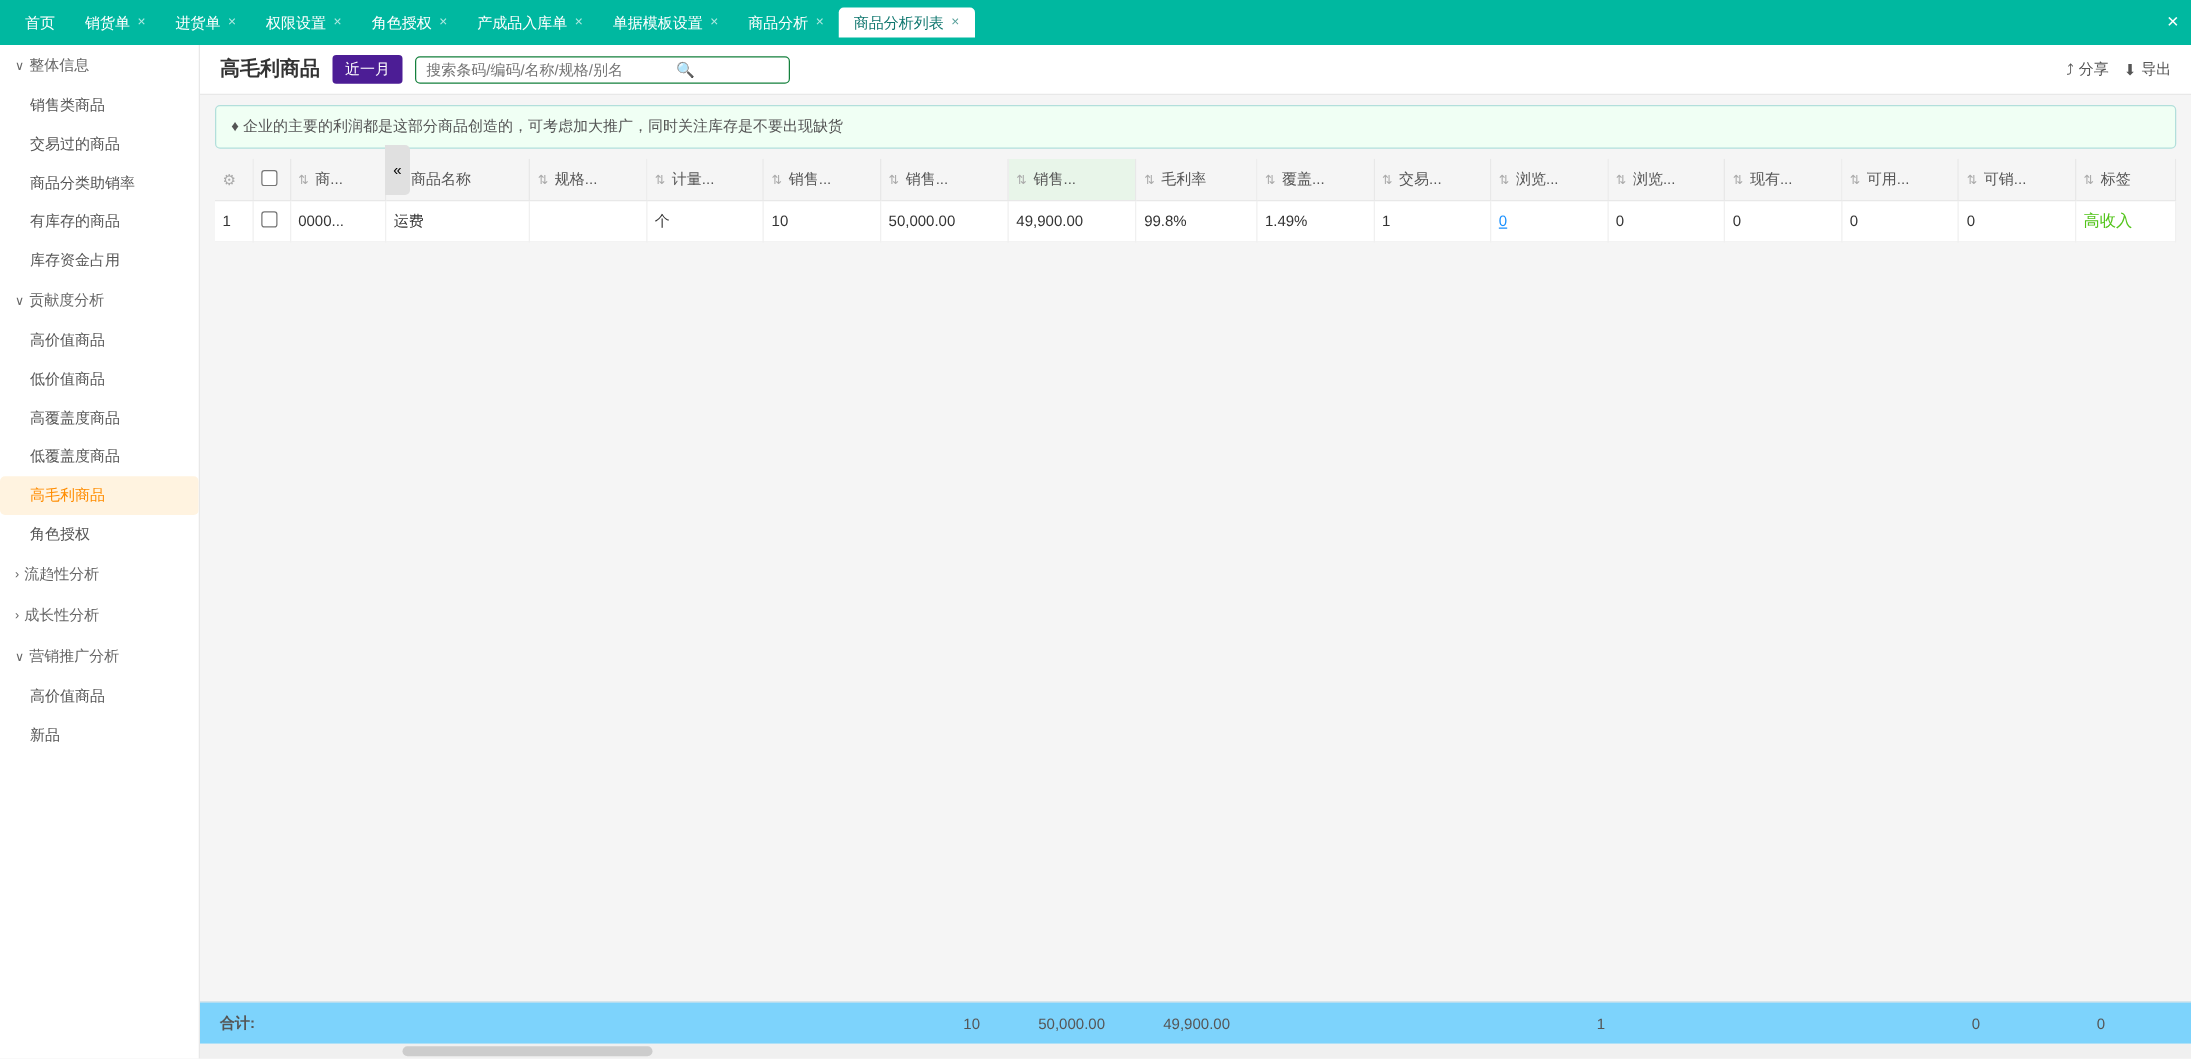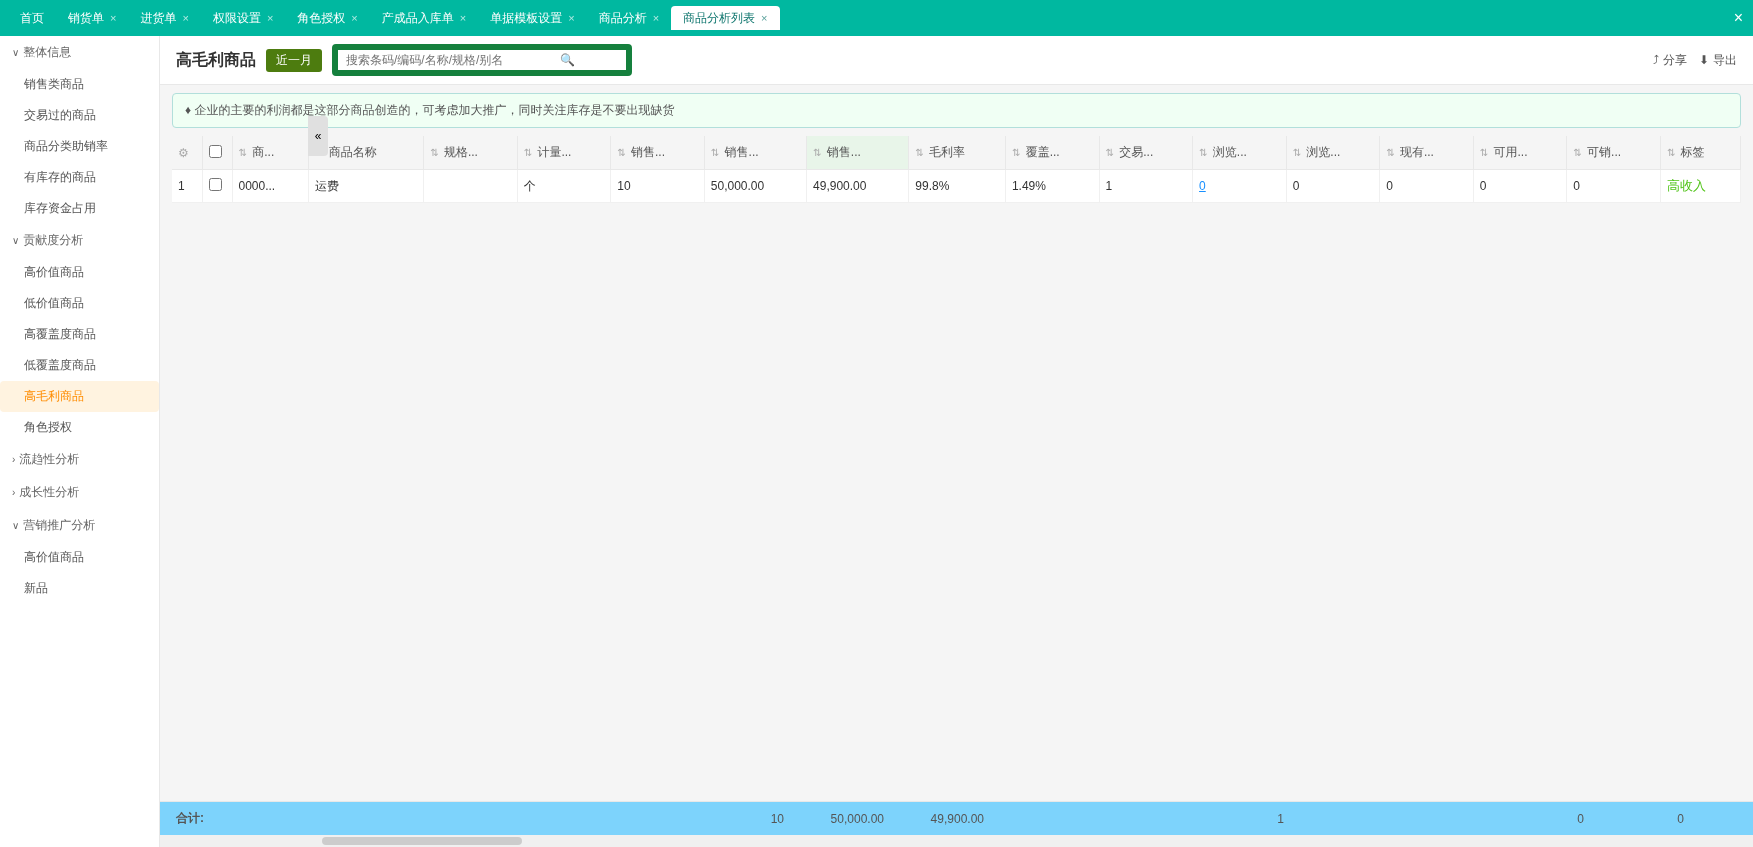--- a/index.html
+++ b/index.html
@@ -113,37 +113,36 @@
       background: white;
       border-bottom: 1px solid #e8e8e8;
       gap: 10px;
     }
     .content-title {
       font-size: 16px;
       font-weight: bold;
       color: #333;
     }
     .filter-btn {
-      background: #4d7c0f;
+      background: #4c1d95;
       color: white;
       border: none;
       border-radius: 3px;
       padding: 3px 10px;
       cursor: pointer;
       font-size: 12px;
     }
     .search-box {
       display: flex;
       align-items: flex-start;
-      border: 6px solid #15803d;
+      border: 1px solid #15803d;
       border-radius: 4px;
       padding: 3px 8px;
       flex: 1;
       max-width: 300px;
-      gap: 14px;
     }
     .search-box input {
       border: none;
       outline: none;
       font-size: 12px;
       color: #999;
       width: 200px;
     }
     .header-actions {
       display: flex;

